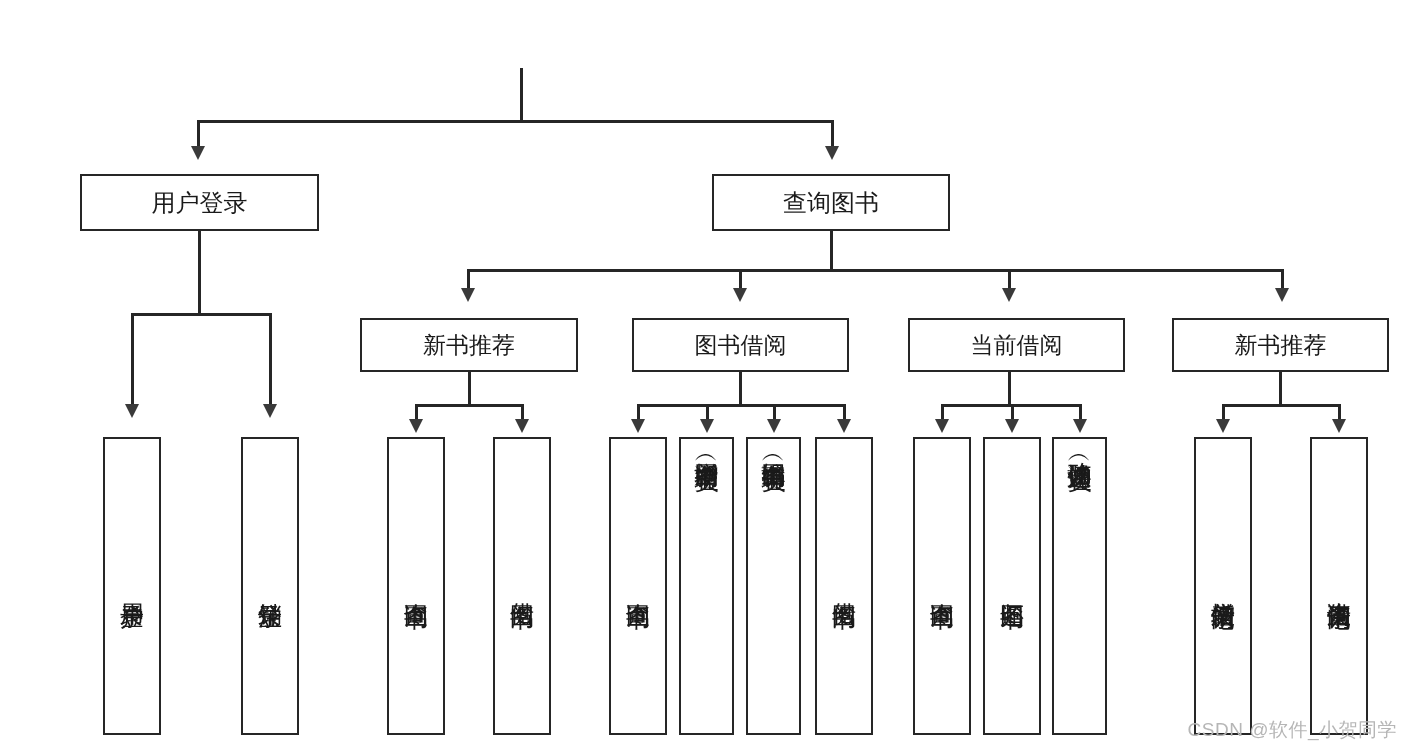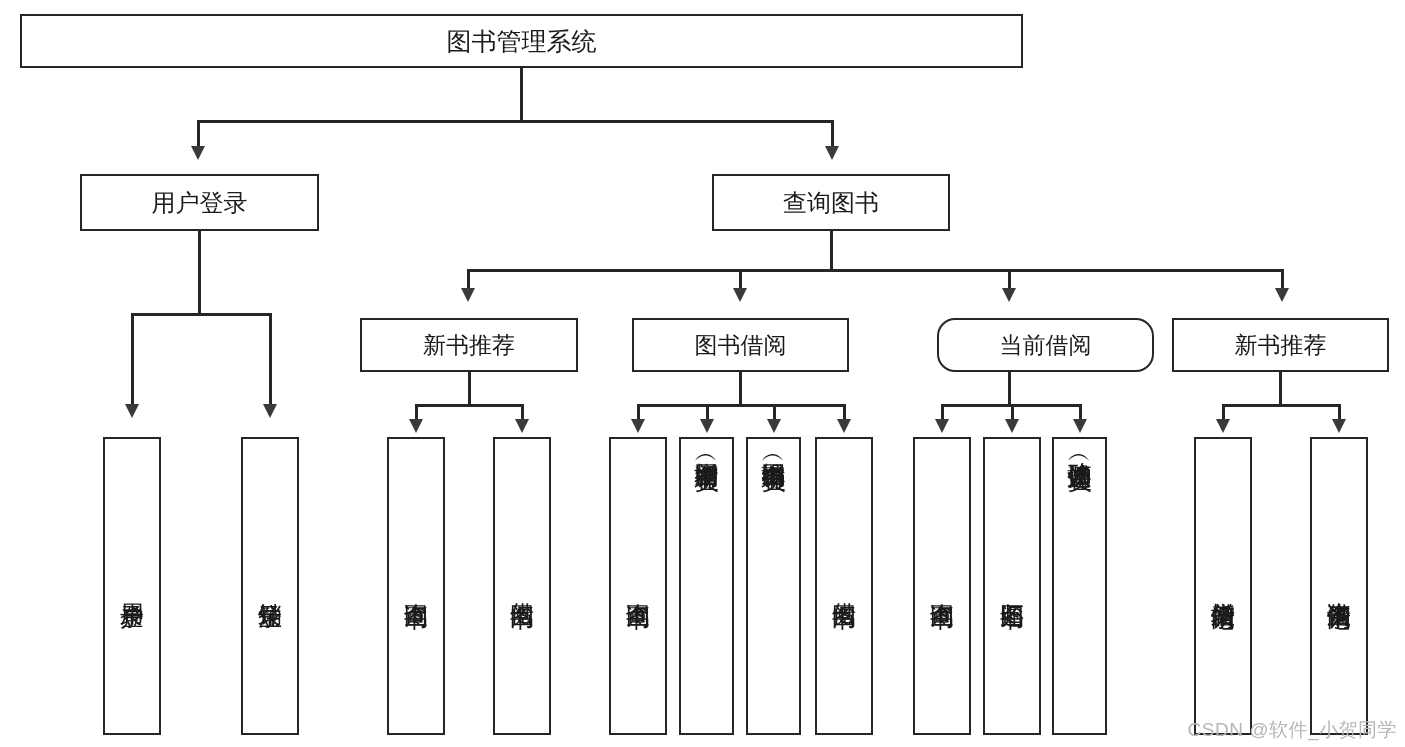--- a/index.html
+++ b/index.html
@@ -77,23 +77,20 @@
     letter-spacing:0.5px;
     white-space:nowrap;
     pointer-events:none;
   }
 </style>
 </head>
 <body>
 
 <div id="canvas">
 
-  <div class="node root" style="left:20px;top:14px;width:1003px;height:54px;">
-    <span>图书管理系统</span>
-  </div>
 
   <div class="edge vline" style="left:520px;top:68px;width:2.5px;height:54px;"></div>
 
   <div class="edge hline" style="left:197px;top:120px;width:637px;height:2.5px;"></div>
   <div class="edge vline" style="left:197px;top:120px;width:2.5px;height:30px;"></div>
   <div class="arrow" style="left:191px;top:146px;"></div>
   <div class="edge vline" style="left:831px;top:120px;width:2.5px;height:30px;"></div>
   <div class="arrow" style="left:825px;top:146px;"></div>
 
   <div class="node lvl1" style="left:80px;top:174px;width:239px;height:57px;">
@@ -120,21 +117,21 @@
   <div class="arrow" style="left:1002px;top:288px;"></div>
   <div class="edge vline" style="left:1281px;top:269px;width:2.5px;height:22px;"></div>
   <div class="arrow" style="left:1275px;top:288px;"></div>
 
   <div class="node lvl2" style="left:632px;top:318px;width:217px;height:54px;">
     <span>图书借阅</span>
   </div>
   <div class="node lvl2" style="left:360px;top:318px;width:218px;height:54px;">
     <span>新书推荐</span>
   </div>
-  <div class="node lvl2" style="left:937px;top:318px;width:217px;height:54px;border-radius:18px;">
+  <div class="node lvl2" style="left:908px;top:318px;width:217px;height:54px;">
     <span>当前借阅</span>
   </div>
   <div class="node lvl2" style="left:1172px;top:318px;width:217px;height:54px;">
     <span>新书推荐</span>
   </div>
 
   <div class="edge vline" style="left:468px;top:372px;width:2.5px;height:34px;"></div>
   <div class="edge hline" style="left:415px;top:404px;width:108px;height:2.5px;"></div>
   <div class="edge vline" style="left:415px;top:404px;width:2.5px;height:18px;"></div>
   <div class="arrow" style="left:409px;top:419px;"></div>

